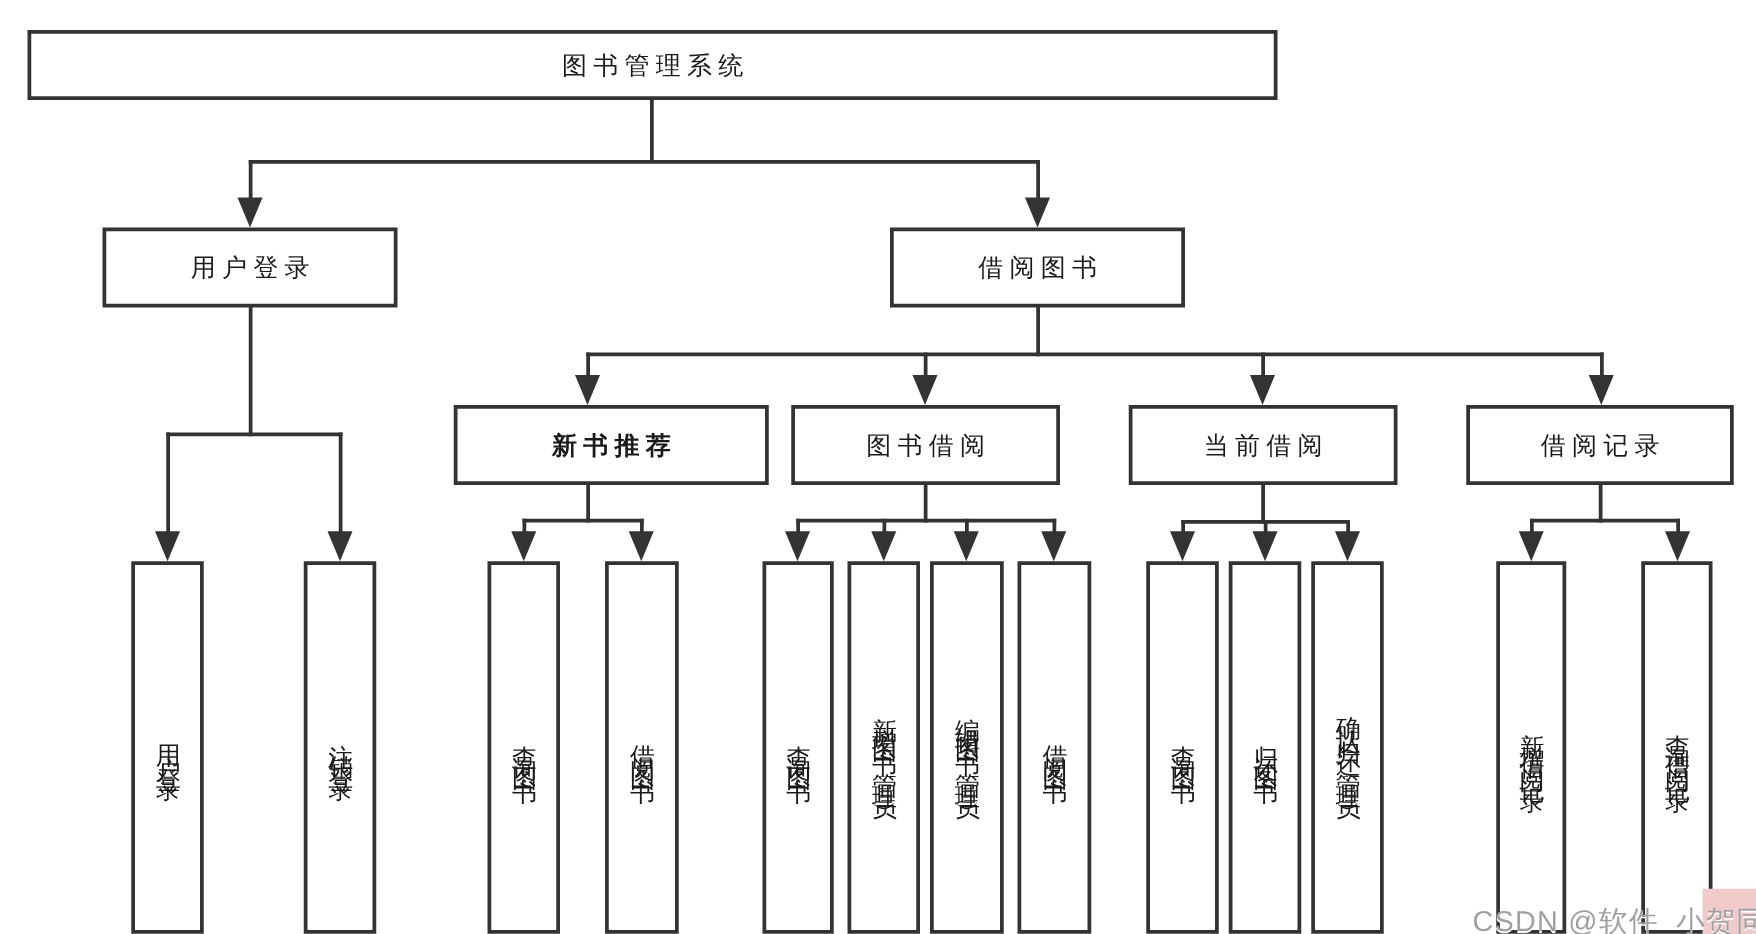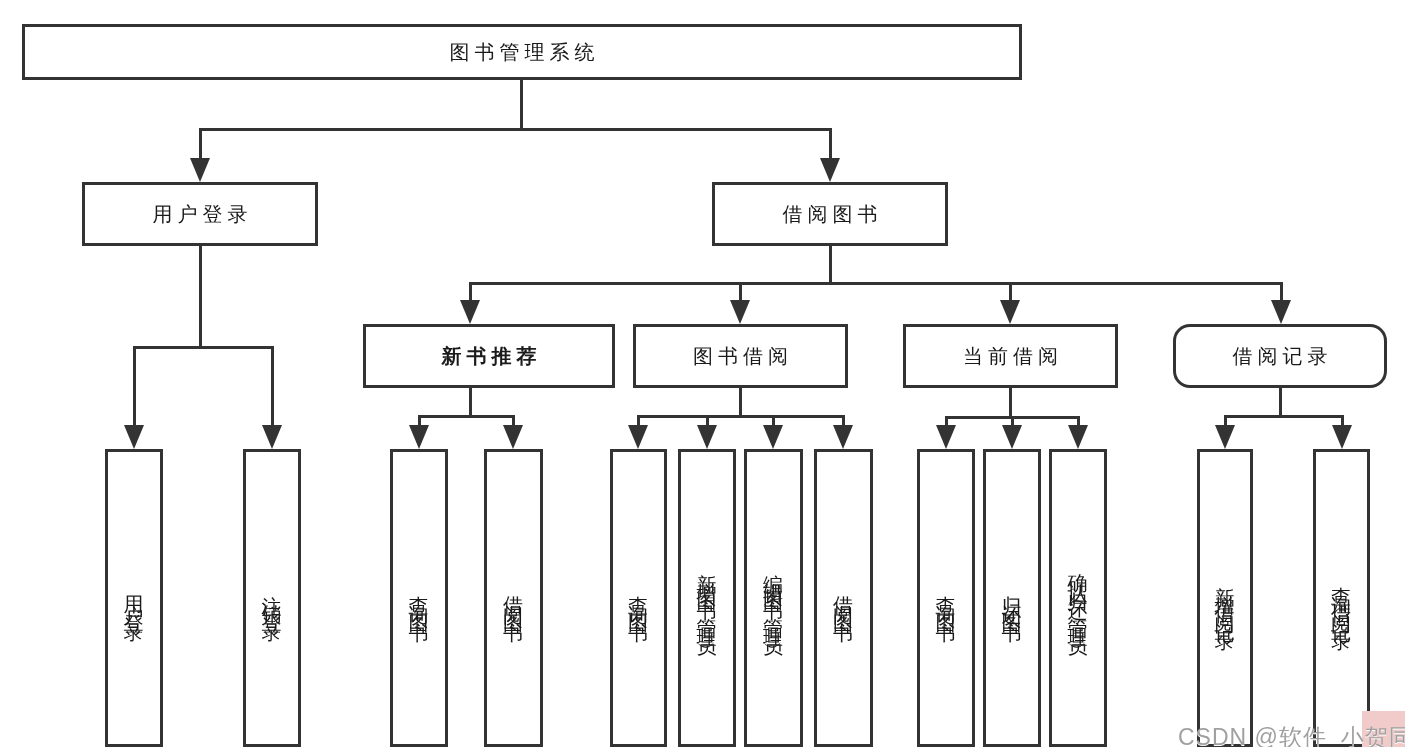--- a/index.html
+++ b/index.html
@@ -108,21 +108,21 @@
   </div>
 
   <div class="box" style="left:633px; top:312px; width:215px; height:64px;">
     <span>图书借阅</span>
   </div>
 
   <div class="box" style="left:903px; top:312px; width:215px; height:64px;">
     <span>当前借阅</span>
   </div>
 
-  <div class="box" style="left:1173px; top:312px; width:214px; height:64px;border-radius:17px;">
+  <div class="box" style="left:1173px; top:312px; width:214px; height:64px;">
     <span>借阅记录</span>
   </div>
 
   <div class="vbox" style="left:105px; width:58px;">
     <span class="vtext">用户登录</span>
   </div>
   <div class="vbox" style="left:243px; width:58px;">
     <span class="vtext">注销登录</span>
   </div>
 

